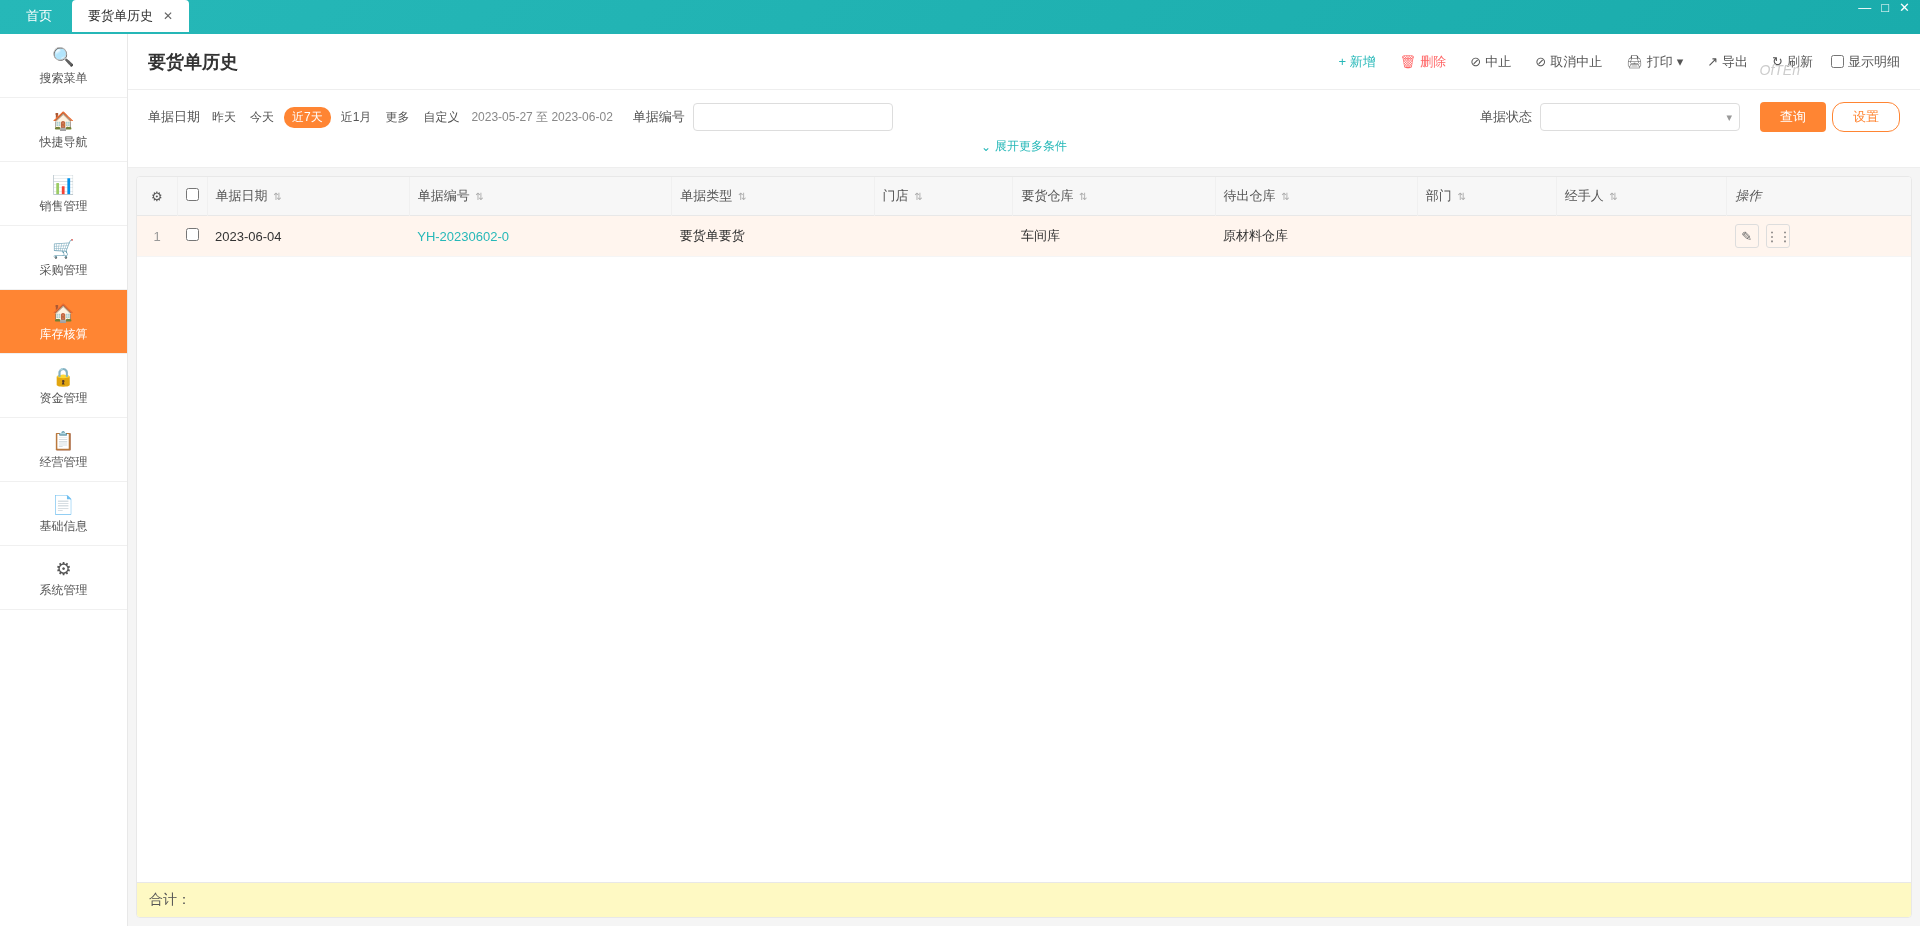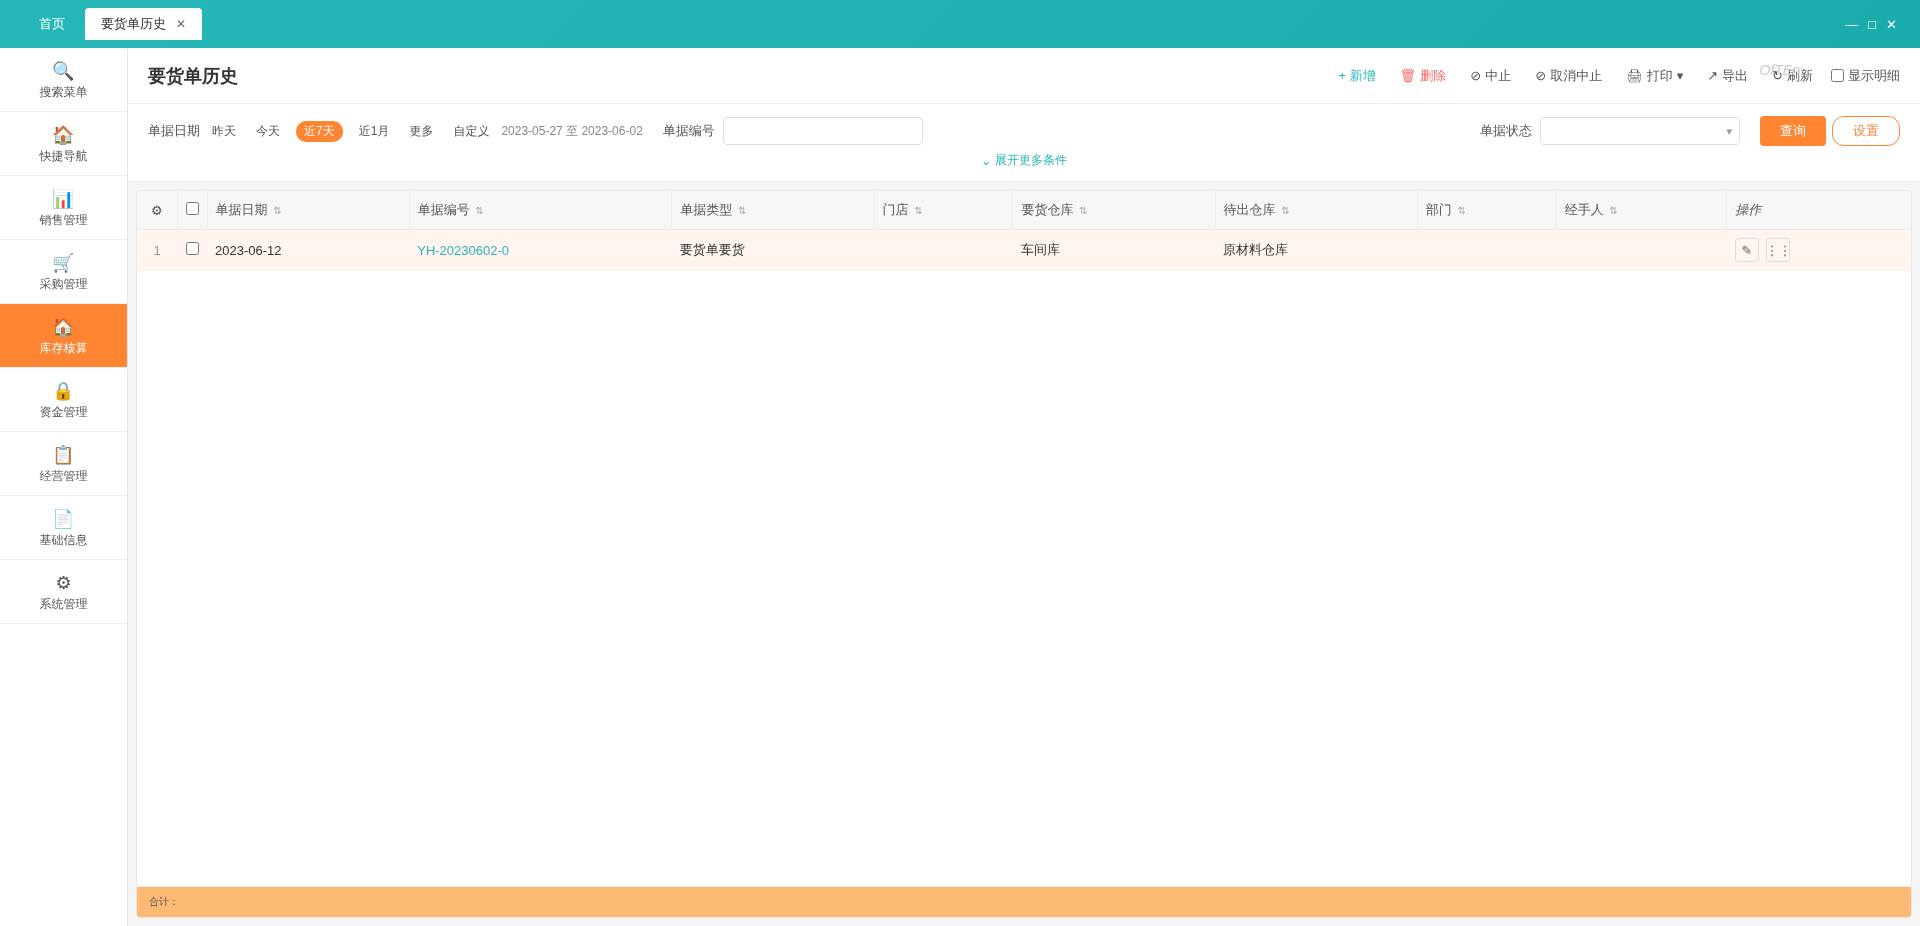--- a/index.html
+++ b/index.html
@@ -1,24 +1,24 @@
 <!DOCTYPE html>
 <html><head>
   <meta charset="utf-8">
   <style>
     * { box-sizing: border-box; margin: 0; padding: 0; }
     body { font-family: "Microsoft YaHei", sans-serif; font-size: 13px; background: #f5f5f5; display: flex; flex-direction: column; height: 926px; overflow: hidden; }
 
     
     .top-bar {
-      height: 48px;
+      height: 34px;
       background: linear-gradient(135deg, #26b8b8 0%, #1aacac 100%);
       display: flex;
-      align-items: center;
-      padding: 0 23px;
+      align-items: flex-start;
+      padding: 0 10px;
       color: white;
       flex-shrink: 0;
     }
     .top-bar-tabs {
       display: flex;
       align-items: center;
       flex: 1;
       gap: 4px;
     }
     .top-tab {
@@ -178,21 +178,21 @@
       gap: 8px;
     }
     .filter-label {
       font-size: 13px;
       color: #555;
       white-space: nowrap;
     }
     .filter-quick-btns {
       display: flex;
       align-items: flex-end;
-      gap: 12px;
+      gap: 6px;
     }
     .quick-btn {
       font-size: 12px;
       color: #555;
       cursor: pointer;
       padding: 2px 4px;
       border-radius: 2px;
     }
     .quick-btn.active {
       background: #ff8533;
@@ -313,24 +313,24 @@
       border: 1px solid #ddd;
       border-radius: 3px;
       cursor: pointer;
       color: #666;
       font-size: 13px;
       margin-right: 4px;
     }
 
     
     .table-footer {
-      background: #fdba74;
+      background: #fef9c3;
       padding: 8px 12px;
       border-top: 1px solid #e8e8e8;
-      font-size: 10px;
+      font-size: 14px;
       color: #555;
       flex-shrink: 0;
     }
 
     
     .pagination-bar {
       background: white;
       border-top: 1px solid #e8e8e8;
       padding: 8px 20px;
       display: flex;
@@ -565,21 +565,21 @@
                 <span>操作</span>
               </th>
             </tr>
           </thead>
           <tbody>
             <tr class="row-highlighted">
               <td class="settings-icon-col num-col">1</td>
               <td class="checkbox-col">
                 <input type="checkbox" style="">
               </td>
-              <td>2023-06-12</td>
+              <td>2023-06-04</td>
               <td>
                 <span class="td-link">YH-20230602-0</span>
               </td>
               <td>要货单要货</td>
               <td></td>
               <td>车间库</td>
               <td>原材料仓库</td>
               <td></td>
               <td></td>
               <td>

